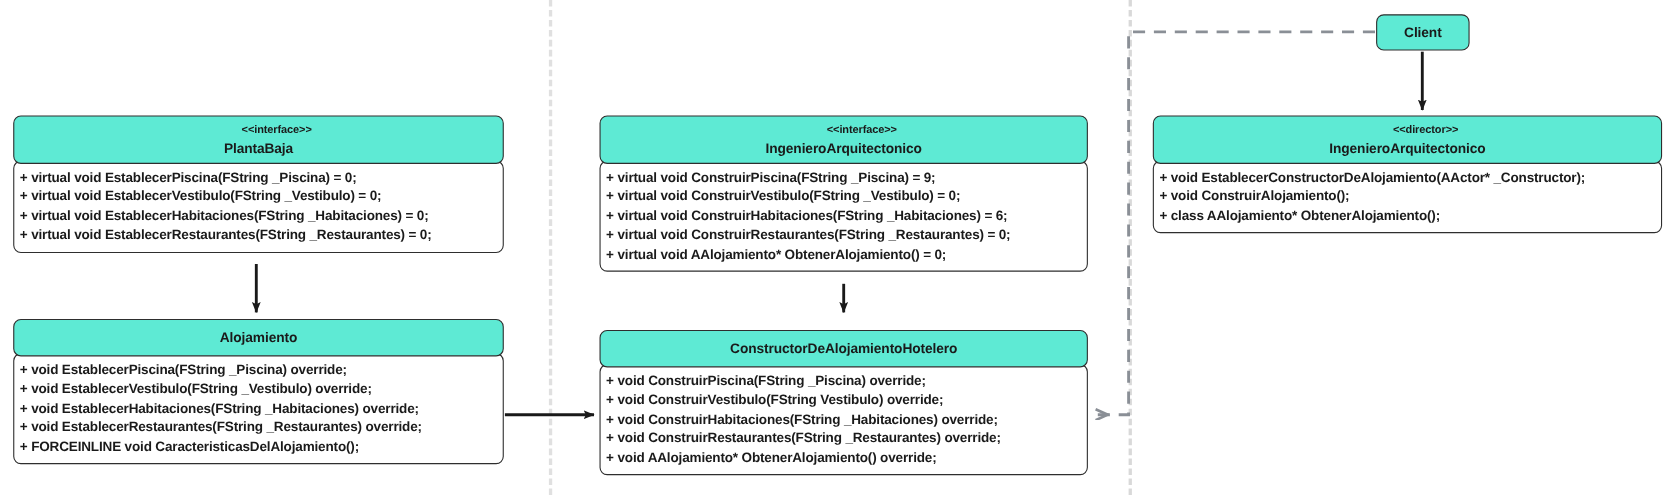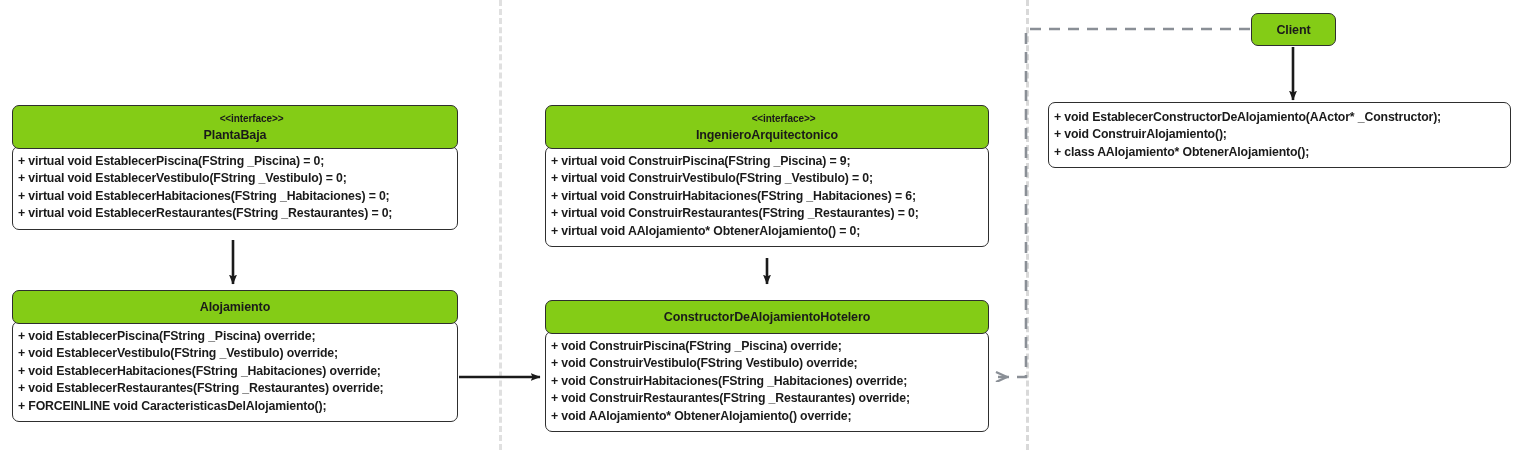--- a/index.html
+++ b/index.html
@@ -29,21 +29,21 @@
   }
   .uml-box {
     position: absolute;
     box-sizing: border-box;
     background: #ffffff;
   }
   .uml-header {
     box-sizing: border-box;
     border: 1.6px solid #2e2e2e;
     border-radius: 7px;
-    background: #84cc16;
+    background: #5eead4;
     text-align: center;
     display: flex;
     flex-direction: column;
     align-items: center;
     justify-content: center;
     position: relative;
     z-index: 2;
   }
   .uml-body {
     box-sizing: border-box;
@@ -176,20 +176,24 @@
     <div class="uml-body">
       <div class="member">+ void ConstruirPiscina(FString _Piscina) override;</div>
       <div class="member">+ void ConstruirVestibulo(FString   Vestibulo) override;</div>
       <div class="member">+ void ConstruirHabitaciones(FString _Habitaciones) override;</div>
       <div class="member">+ void ConstruirRestaurantes(FString _Restaurantes) override;</div>
       <div class="member">+ void AAlojamiento* ObtenerAlojamiento() override;</div>
     </div>
   </div>
 
   <div class="uml-box" id="box-ingeniero">
+    <div class="uml-header">
+      <div class="stereotype">&lt;&lt;director&gt;&gt;</div>
+      <div class="cls-name">IngenieroArquitectonico</div>
+    </div>
     <div class="uml-body">
       <div class="member">+ void EstablecerConstructorDeAlojamiento(AActor*  _Constructor);</div>
       <div class="member">+ void ConstruirAlojamiento();</div>
       <div class="member">+ class AAlojamiento* ObtenerAlojamiento();</div>
     </div>
   </div>
 
   <div class="uml-box" id="box-client">
     <div class="uml-header">
       <div class="cls-name">Client</div>

